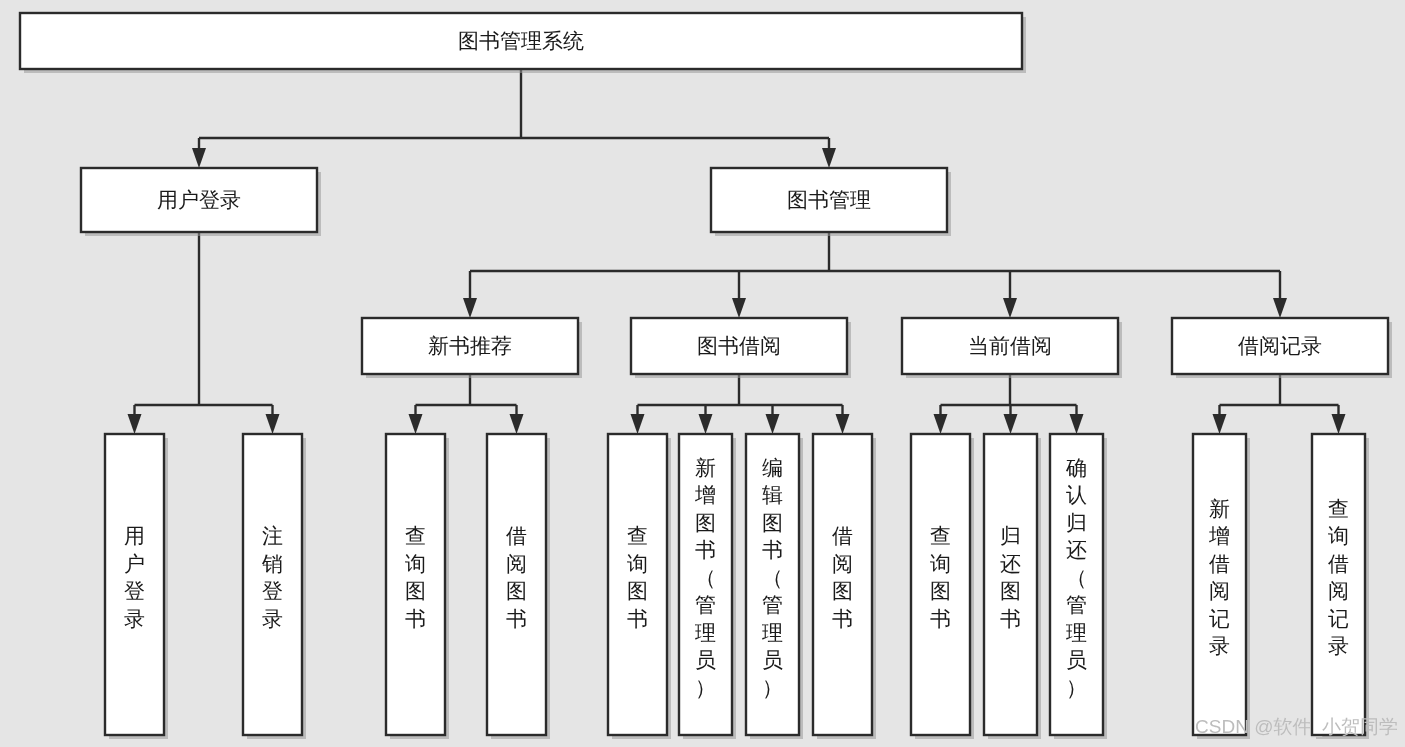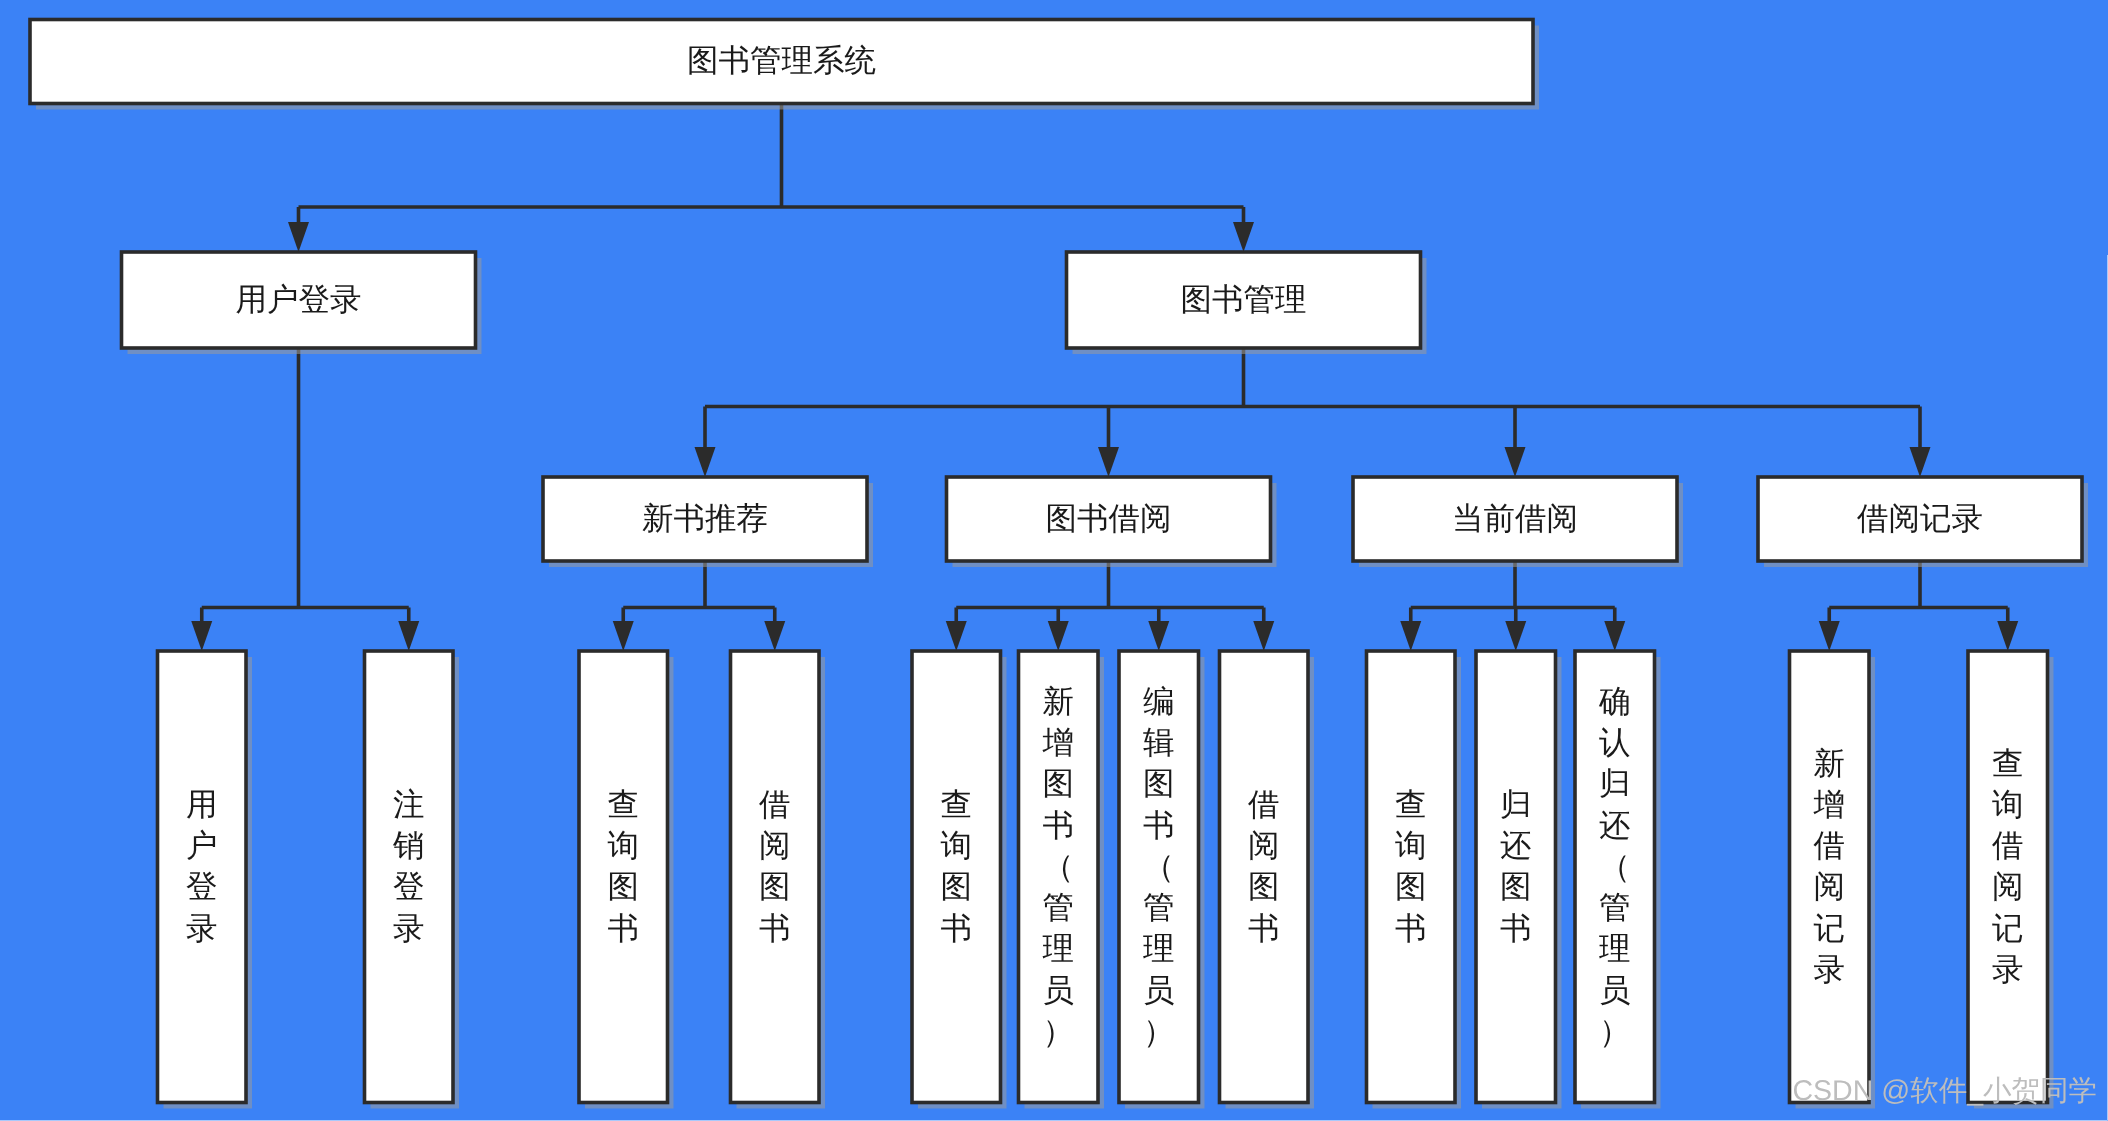--- a/index.html
+++ b/index.html
@@ -8,21 +8,21 @@
     padding: 0;
     background: #ffffff;
   }
   body {
     font-family: "Liberation Sans", "DejaVu Sans", sans-serif;
   }
   #diagram-root {
     position: relative;
     width: 1405px;
     height: 747px;
-    background: #3b82f6;
+    background: #e5e5e5;
     overflow: hidden;
   }
   svg#flowchart {
     position: absolute;
     left: 0;
     top: 0;
     width: 1405px;
     height: 747px;
     display: block;
   }

